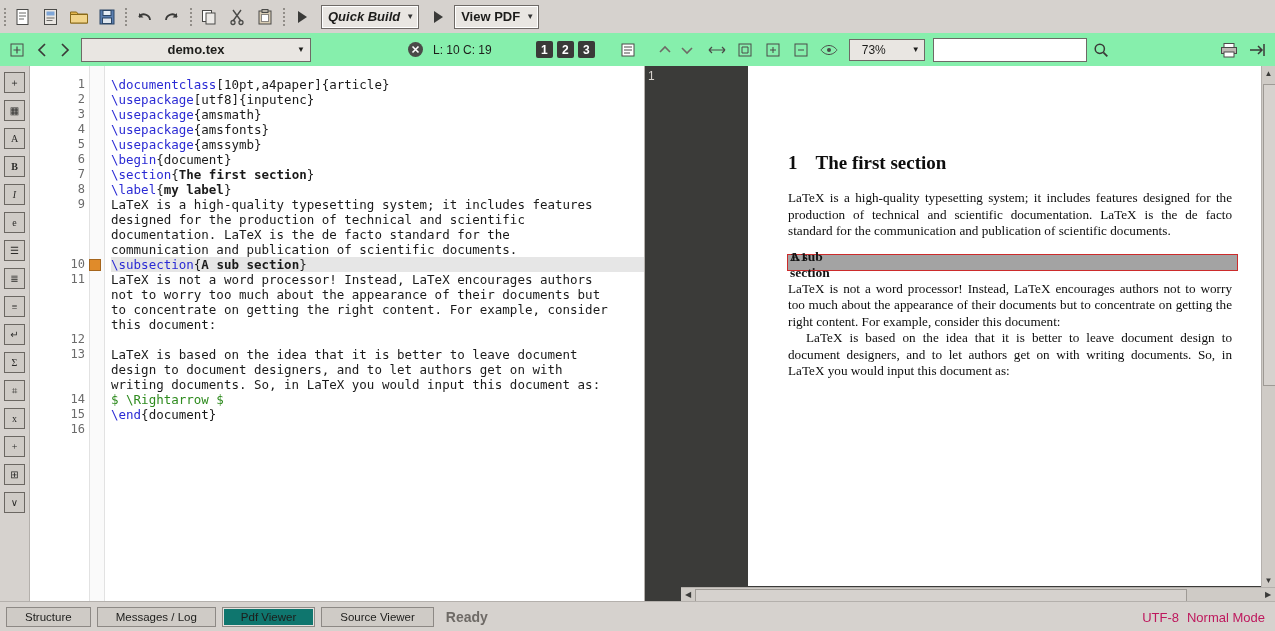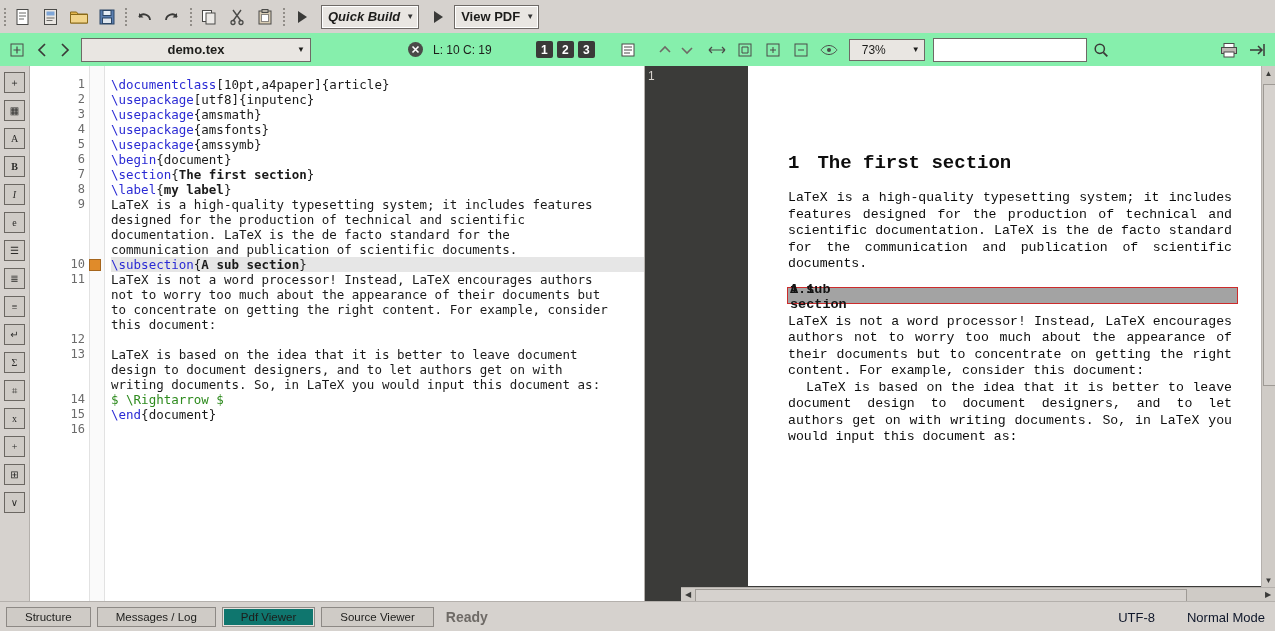--- a/index.html
+++ b/index.html
@@ -114,21 +114,21 @@
   .pdf-pagenum {
     position:absolute; left:3px; top:3px; color:#d8d4cf; font-size:12px;
     font-family:"Liberation Sans", sans-serif;
   }
   .pdf-page {
     position:absolute; left:103px; top:0px; width:520px; height:520px;
     background:#ffffff;
   }
   .pdf-content {
     padding: 86px 36px 0 40px;
-    font-family:Liberation Mono, monospace;
+    font-family:Liberation Serif, serif;
     color:#0d0d0d;
   }
   .pdf-h1 { font-size:19px; font-weight:bold; margin:0 0 16px 0;}
   .pdf-h1 .num { margin-right:18px; }
   .pdf-p { font-size:13.2px; line-height:16.5px; text-align:justify; margin:0 0 0 0;}
   .pdf-p.indent { text-indent:18px; }
   .pdf-h2-hl {
     margin:14px 0 10px 0; background:#a3a3a3; border:1.5px solid #cc2b2b;
     height:15px; position:relative; width:449px; left:-1px;
   }
@@ -156,21 +156,21 @@
     display:flex; align-items:center;
   }
   .stab {
     height:18px; border:1px solid #8d8985; background:#cfcbc6;
     font-size:11.5px; color:#1d1d1b; padding:0 18px; margin-left:6px;
     display:flex; align-items:center;
   }
   .stab.active { background:#0f766e; box-shadow: inset 0 0 0 1px #e4e1dd;}
   .status-ready { font-size:14px; color:#6e6a66; font-weight:bold; margin-left:12px;}
   .status-right { margin-left:auto; display:flex; align-items:center; padding-right:10px;}
-  .status-right span { font-size:13px; color:#0f172a; margin-left:32px;}
+  .status-right span { font-size:13px; color:#be185d; margin-left:8px;}
   svg { display:block; }
 </style>
 </head>
 <body>
 
 <div id="app">
 
   <div class="toolbar">
     <div class="dotgrip">
         <i></i>

